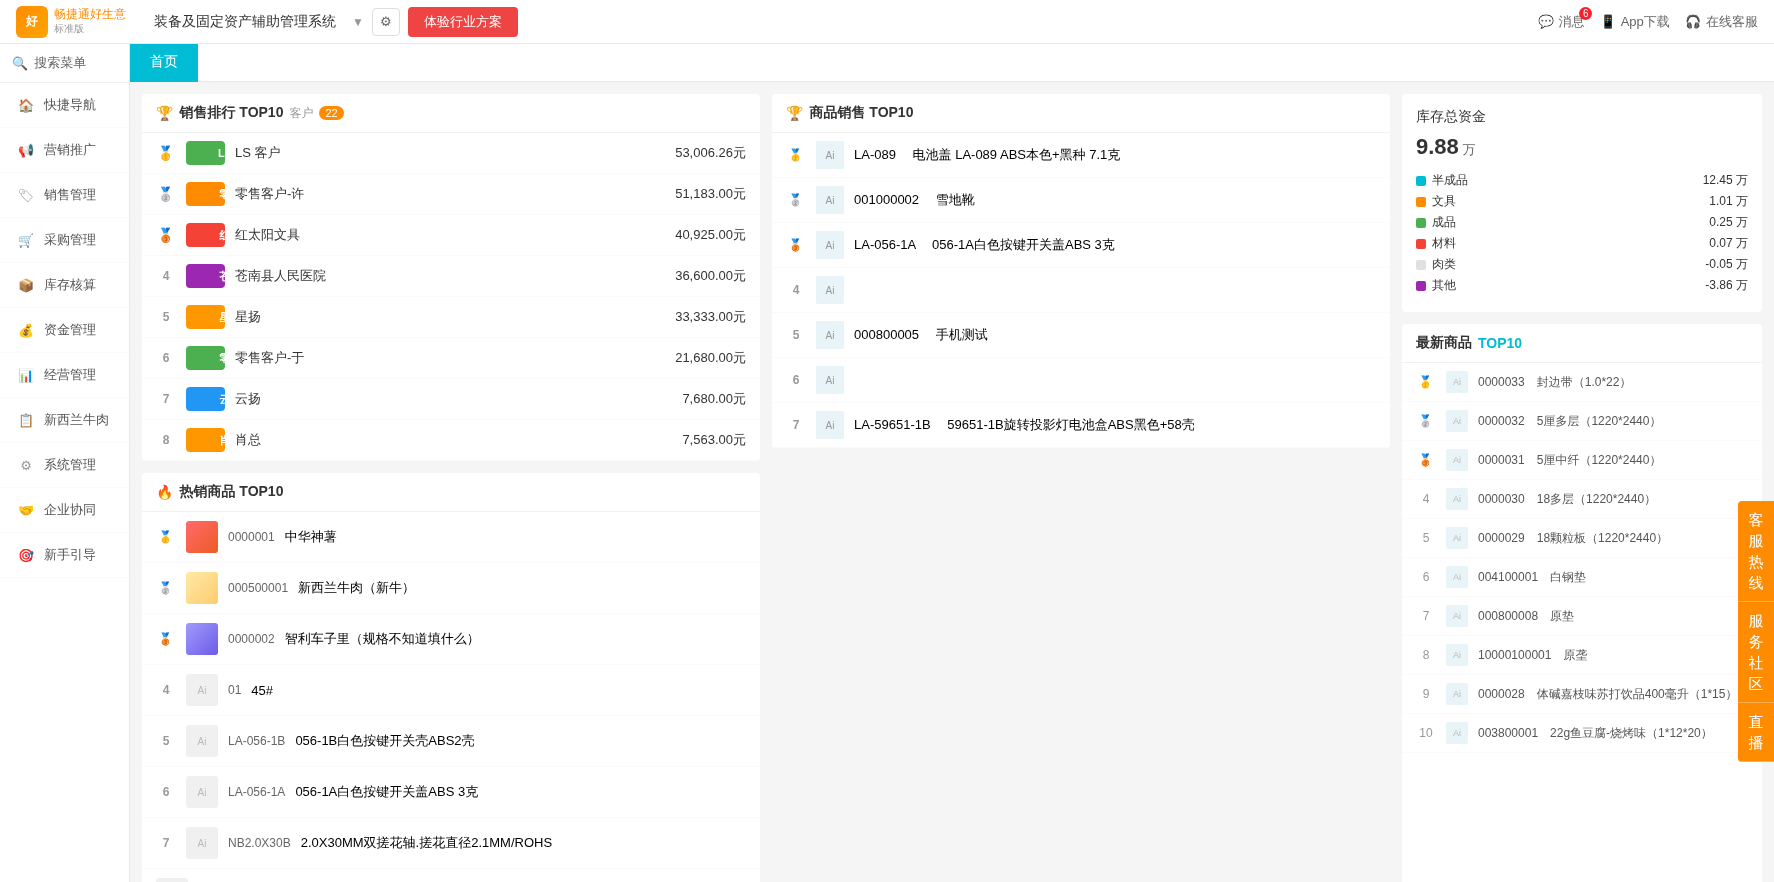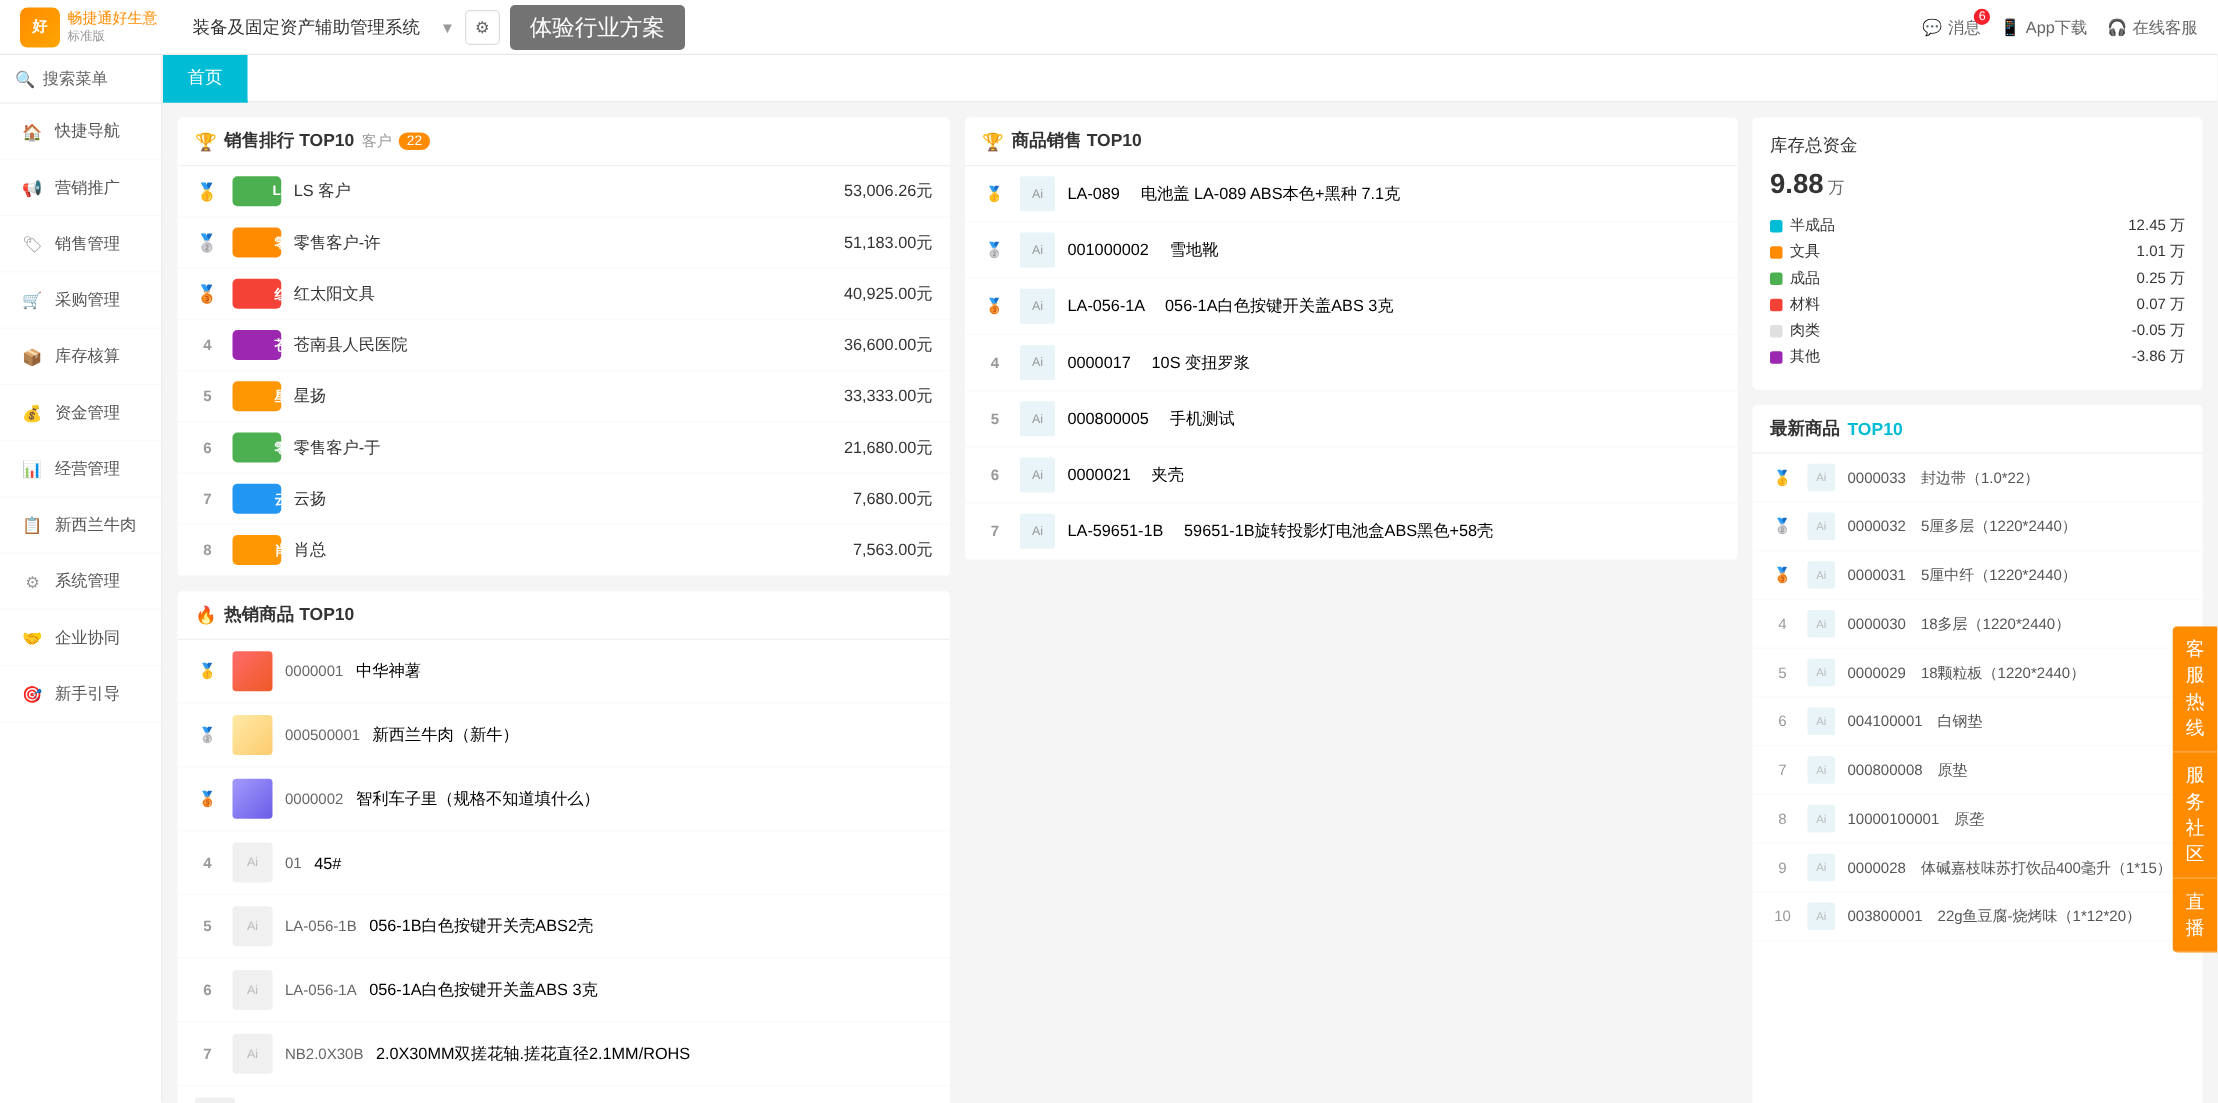--- a/index.html
+++ b/index.html
@@ -47,26 +47,26 @@
     .gear-btn {
       width: 28px; height: 28px;
       border: 1px solid #ddd;
       border-radius: 4px;
       background: #fff;
       display: flex; align-items: center; justify-content: center;
       cursor: pointer;
       color: #666;
     }
     .trial-btn {
-      background: #737373;
+      background: #ef4444;
       color: #fff;
       border: none;
       border-radius: 4px;
       padding: 6px 16px;
-      font-size: 18px;
+      font-size: 13px;
       cursor: pointer;
     }
     .topbar-right {
       display: flex;
       align-items: center;
       gap: 16px;
       margin-left: auto;
     }
     .topbar-right-item {
       display: flex; align-items: center; gap: 4px;
@@ -610,40 +610,32 @@
             <span class="rank-num top3">🥉</span>
             <div class="product-img">Ai</div>
             <div class="product-info">
               <span>LA-056-1A　</span>
               <span>056-1A白色按键开关盖ABS 3克</span>
             </div>
           </div>
           <div class="product-row">
             <span class="rank-num">4</span>
             <div class="product-img">Ai</div>
-            <div class="product-info">
-              <span>0000017　</span>
-              <span>10S 变扭罗浆</span>
-            </div>
           </div>
           <div class="product-row">
             <span class="rank-num">5</span>
             <div class="product-img">Ai</div>
             <div class="product-info">
               <span>000800005　</span>
               <span>手机测试</span>
             </div>
           </div>
           <div class="product-row">
             <span class="rank-num">6</span>
             <div class="product-img">Ai</div>
-            <div class="product-info">
-              <span>0000021　</span>
-              <span>夹壳</span>
-            </div>
           </div>
           <div class="product-row">
             <span class="rank-num">7</span>
             <div class="product-img">Ai</div>
             <div class="product-info">
               <span>LA-59651-1B　</span>
               <span>59651-1B旋转投影灯电池盒ABS黑色+58壳</span>
             </div>
           </div>
         </div>

